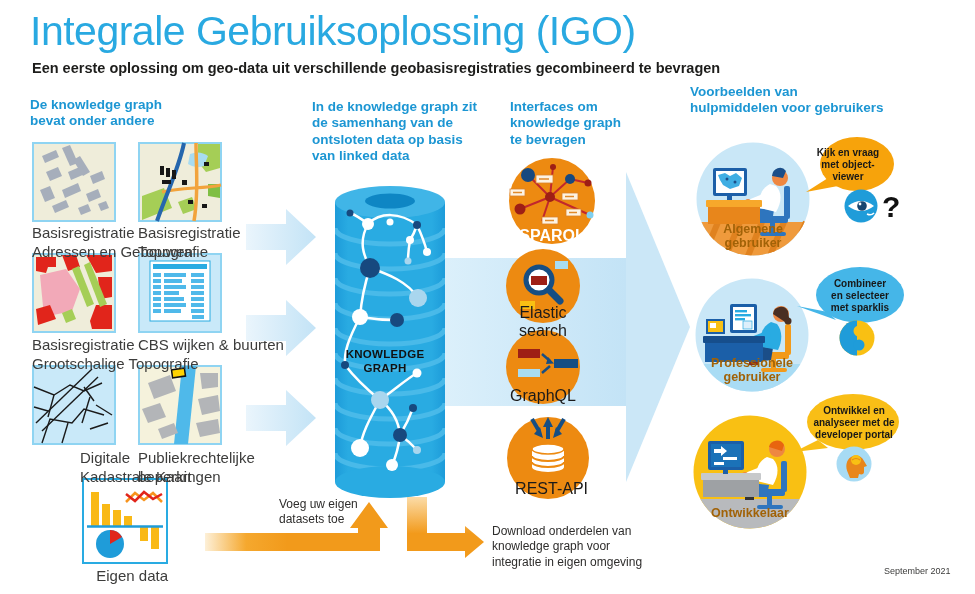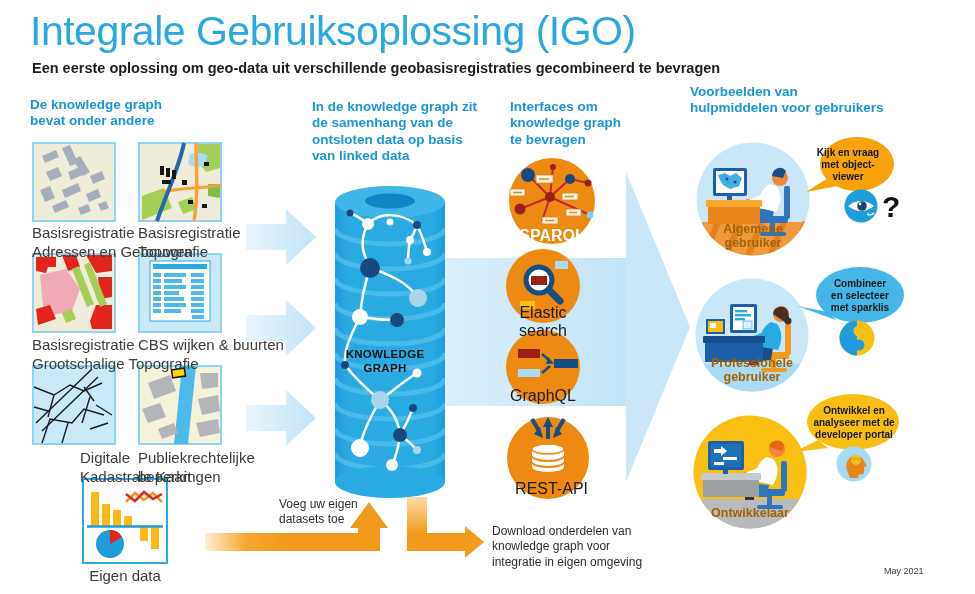--- a/index.html
+++ b/index.html
@@ -193,21 +193,21 @@
 Adressen en Gebouwen</div>
   <div class="abs maplabel preline" style="left:138px;top:224px;">Basisregistratie
 Topografie</div>
   <div class="abs maplabel preline" style="left:32px;top:336px;">Basisregistratie
 Grootschalige Topografie</div>
   <div class="abs maplabel preline" style="left:138px;top:336px;">CBS wijken &amp; buurten</div>
   <div class="abs maplabel preline" style="left:32px;top:449px;margin-left:48px;">Digitale
 Kadastrale Kaart</div>
   <div class="abs maplabel preline" style="left:138px;top:449px;">Publiekrechtelijke
 beperkingen</div>
-  <div class="abs maplabel preline" style="left:82px;top:567px;width:86px;text-align:center;">Eigen data</div>
+  <div class="abs maplabel preline" style="left:82px;top:567px;width:86px;text-align:right;">Eigen data</div>
 
   <div class="abs" style="left:246px;top:203px;">
     <svg width="72" height="248" viewBox="0 0 72 248">
       <defs>
         <linearGradient id="palArr" x1="0" y1="0" x2="1" y2="0">
           <stop offset="0" stop-color="#EAF5FC"></stop>
             <stop offset="1" stop-color="#C3E3F6"></stop>
         </linearGradient>
       </defs>
       <g fill="url(#palArr)">
@@ -571,15 +571,15 @@
       <circle cx="21" cy="15" r="5" fill="#F9C013"></circle>
       <path d="M17,15 q4,-3 8,0" stroke="#E8861B" stroke-width="1.2" fill="none"></path>
     </svg>
   </div>
 
   <div class="abs flowtext preline" style="left:245px;top:497px;margin-left:34px;">Voeg uw eigen
 datasets toe</div>
   <div class="abs flowtext preline" style="left:492px;top:524px;">Download onderdelen van
 knowledge graph voor
 integratie in eigen omgeving</div>
-  <div class="abs datelabel" style="left:884px;top:566px;">May 2021</div>
+  <div class="abs datelabel" style="left:884px;top:566px;">September 2021</div>
 
 </div>
 
 </body></html>

